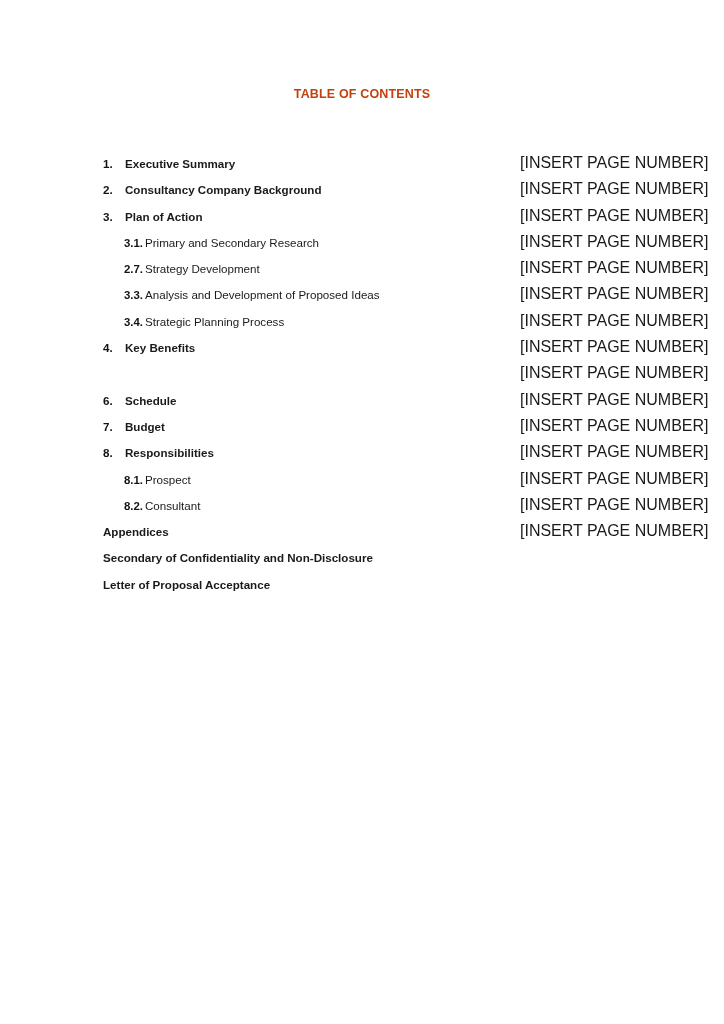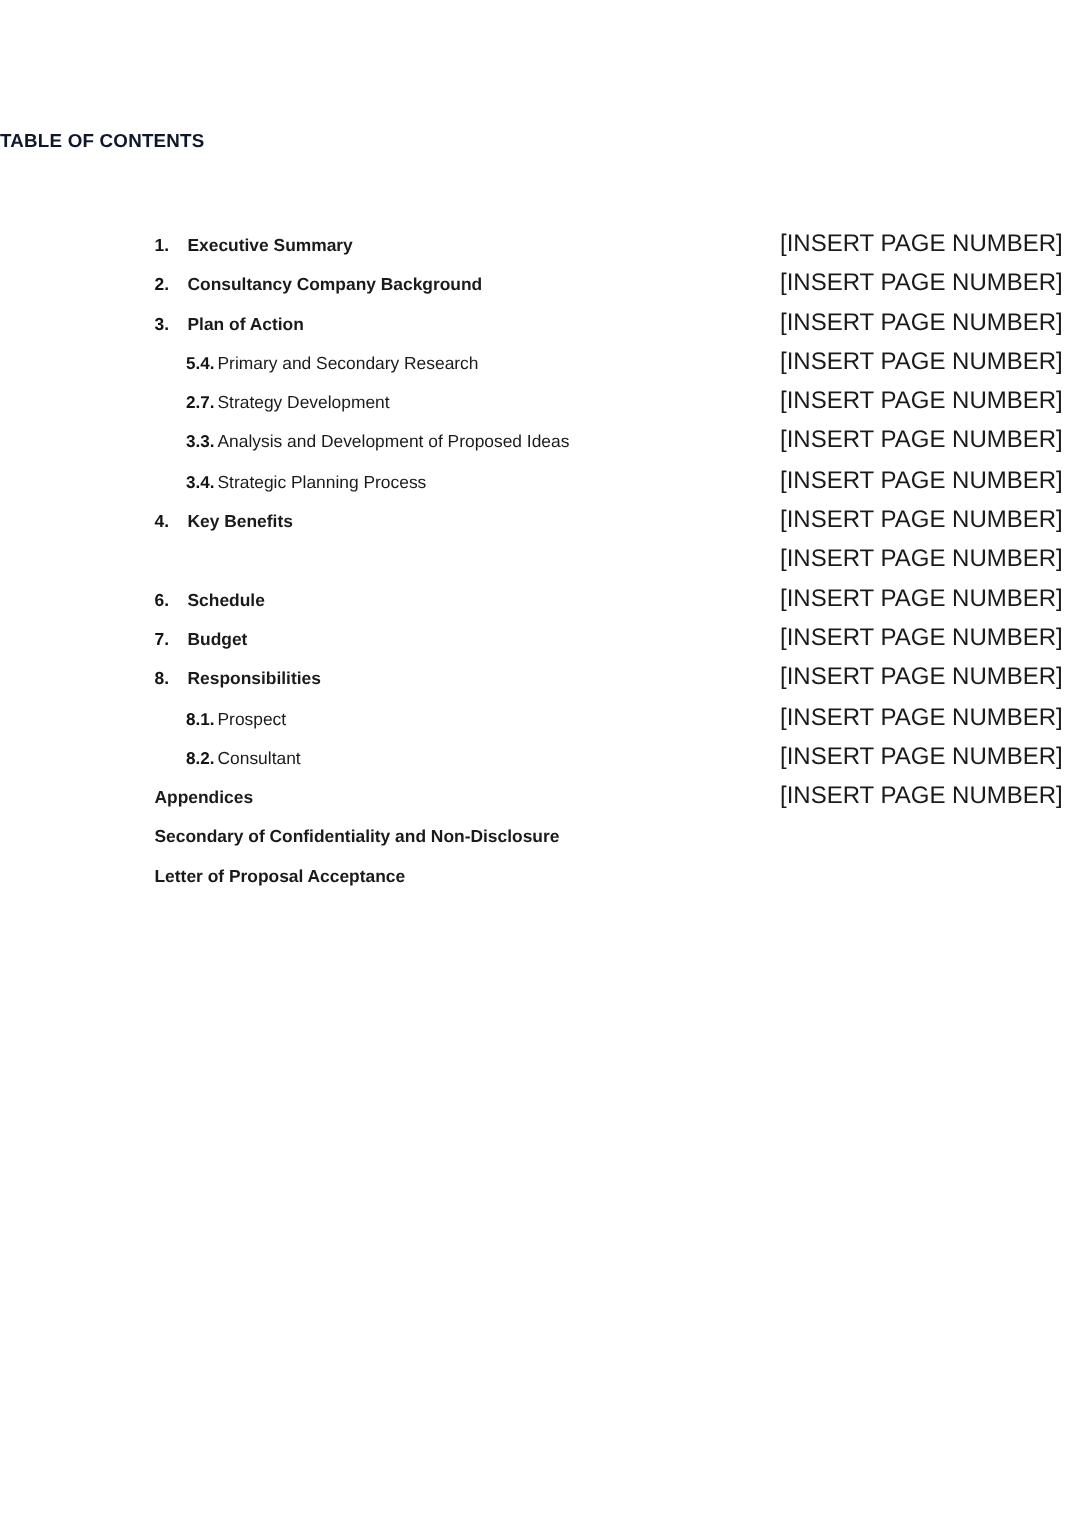--- a/index.html
+++ b/index.html
@@ -19,24 +19,25 @@
     height: 1024px;
     background: #ffffff;
     overflow: hidden;
     box-sizing: border-box;
   }
   .doc-title {
     position: absolute;
     top: 87px;
     left: 0;
     width: 724px;
+    text-align: center;
     font-size: 12.5px;
     font-weight: bold;
     letter-spacing: 0.15px;
-    color: #0f172a;
+    color: #c2410c;
   }
   .toc-list {
     position: absolute;
     top: 150px;
     left: 0;
     width: 724px;
   }
   .toc-row {
     position: relative;
     height: 26.3px;
@@ -110,21 +111,21 @@
       </div>
       <div class="toc-row lvl1">
         <div class="toc-entry"><span class="toc-num">2.</span><span class="toc-label">Consultancy Company Background</span></div>
         <div class="toc-page">[INSERT PAGE NUMBER]</div>
       </div>
       <div class="toc-row lvl1">
         <div class="toc-entry"><span class="toc-num">3.</span><span class="toc-label">Plan of Action</span></div>
         <div class="toc-page">[INSERT PAGE NUMBER]</div>
       </div>
       <div class="toc-row lvl2">
-        <div class="toc-entry"><span class="toc-num">5.4.</span><span class="toc-label">Primary and Secondary Research</span></div>
+        <div class="toc-entry"><span class="toc-num">3.1.</span><span class="toc-label">Primary and Secondary Research</span></div>
         <div class="toc-page">[INSERT PAGE NUMBER]</div>
       </div>
       <div class="toc-row lvl2">
         <div class="toc-entry"><span class="toc-num">2.7.</span><span class="toc-label">Strategy Development</span></div>
         <div class="toc-page">[INSERT PAGE NUMBER]</div>
       </div>
       <div class="toc-row lvl2">
         <div class="toc-entry"><span class="toc-num">3.3.</span><span class="toc-label">Analysis and Development of Proposed Ideas</span></div>
         <div class="toc-page">[INSERT PAGE NUMBER]</div>
       </div>

